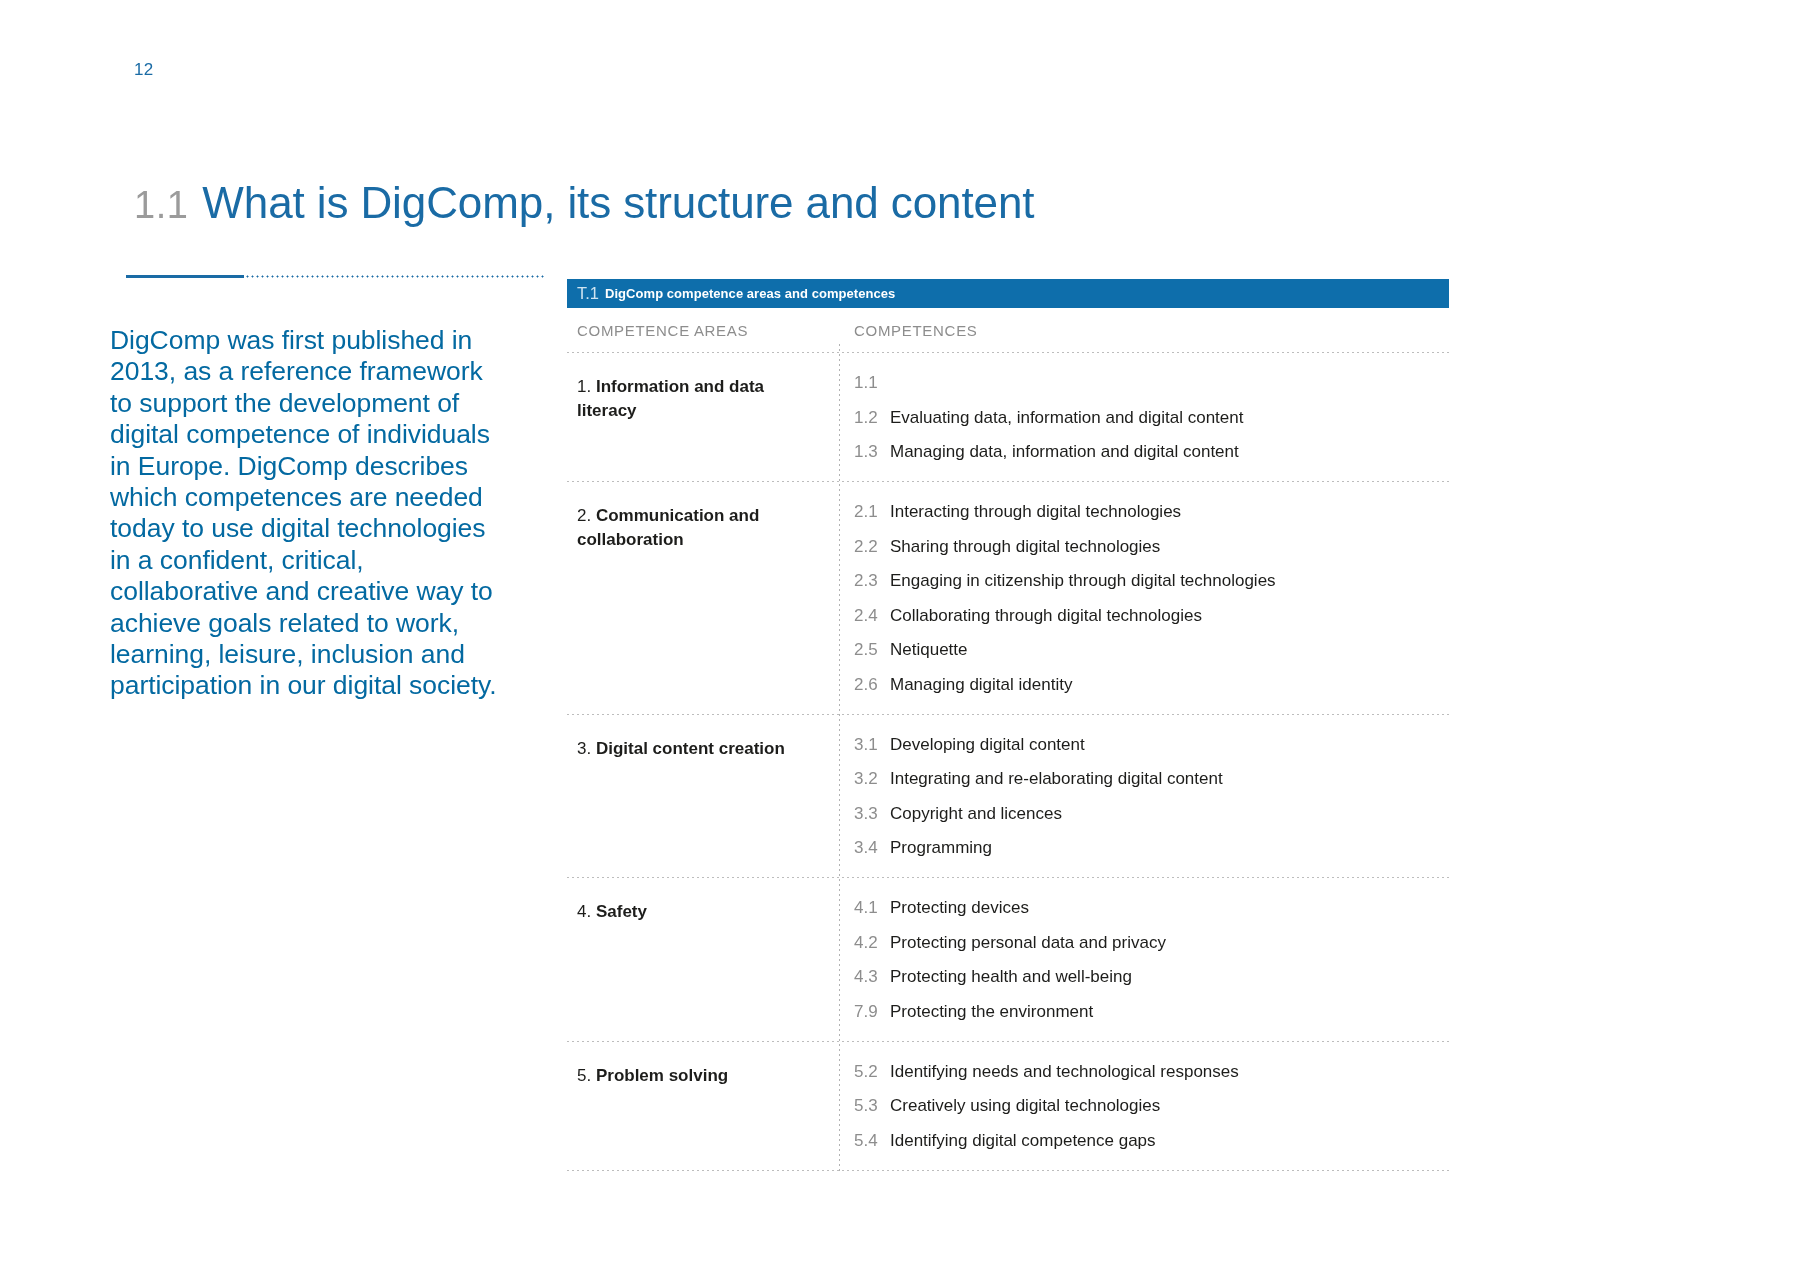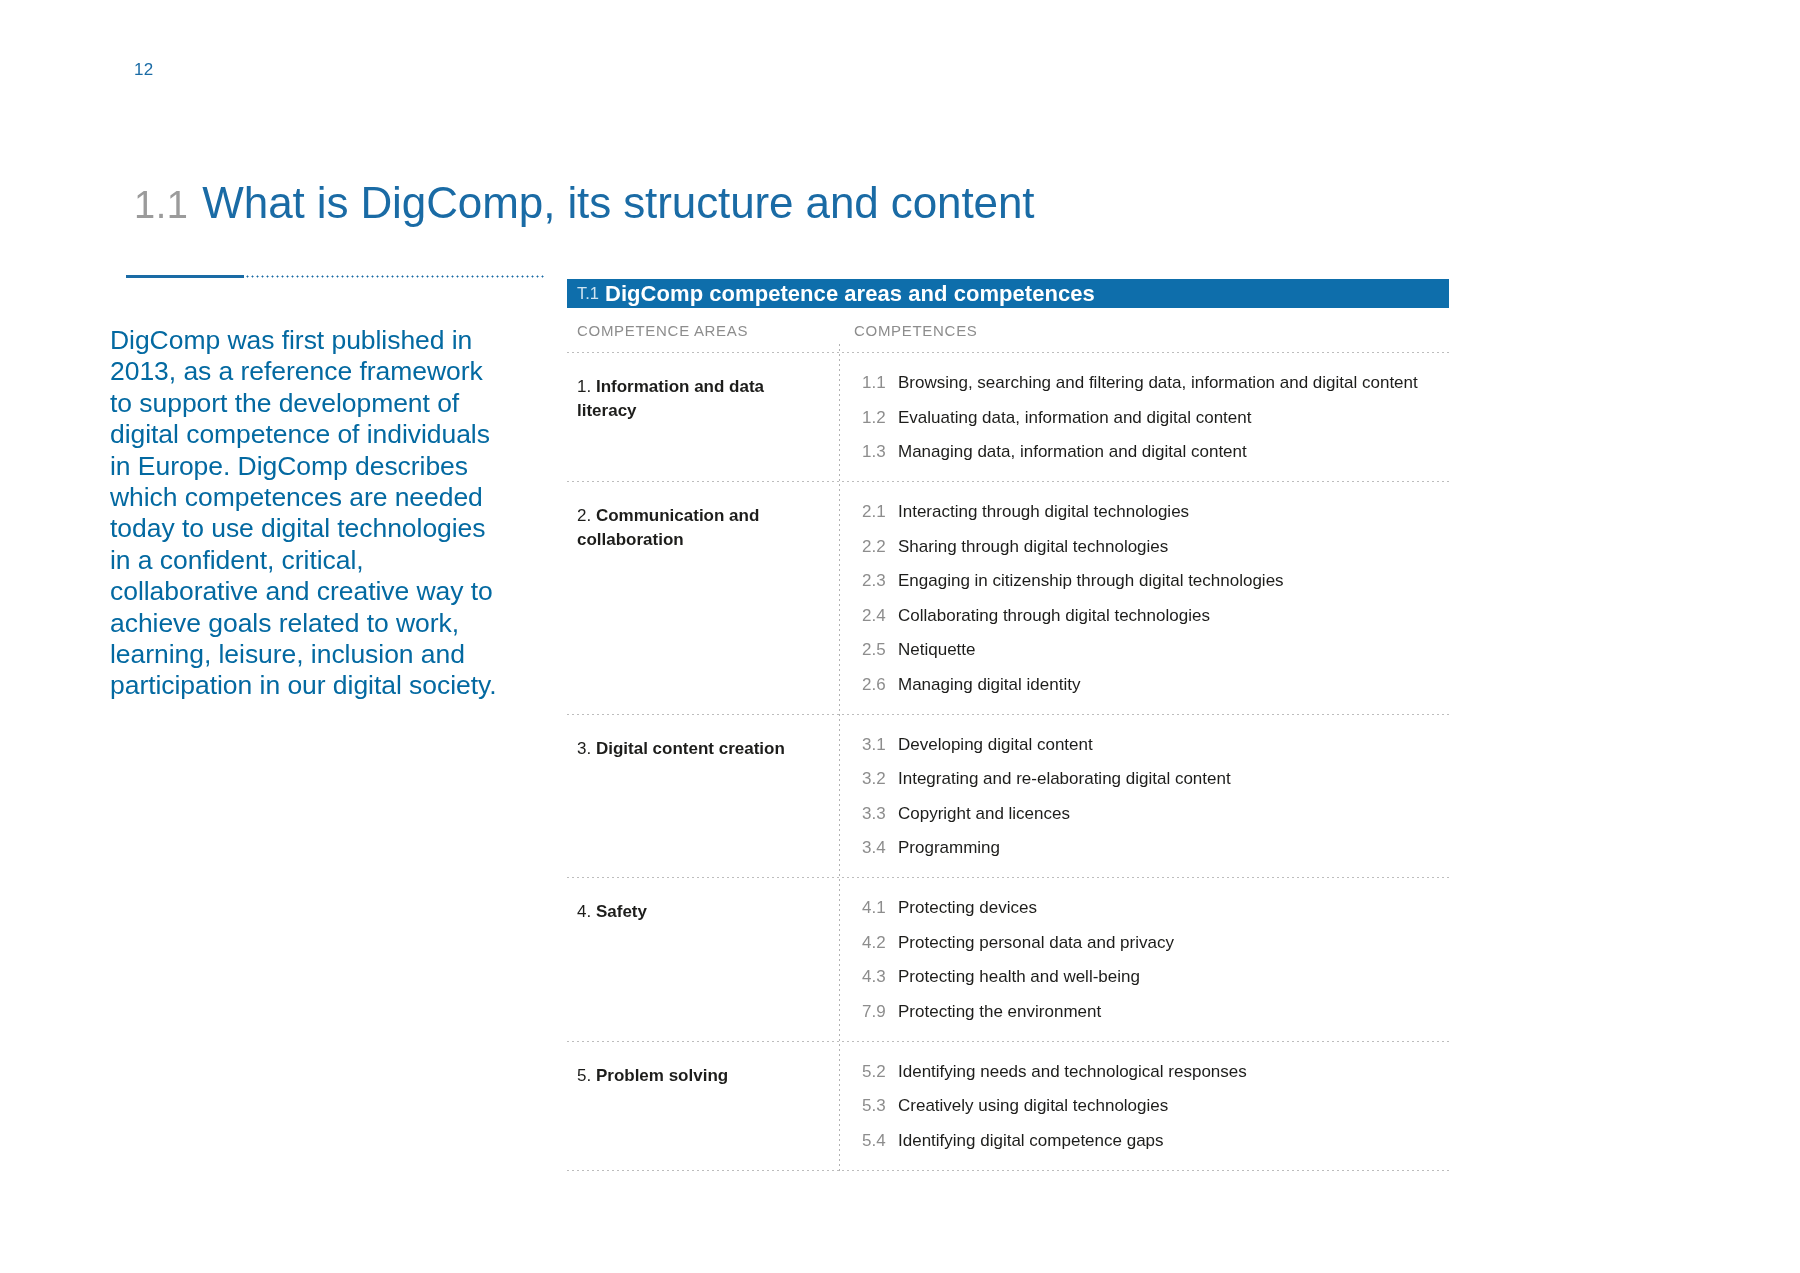--- a/index.html
+++ b/index.html
@@ -111,21 +111,21 @@
     box-sizing: border-box;
   }
   .table-title-num {
     color: #cfe4f1;
     font-size: 16.5px;
     font-weight: 400;
     margin-right: 6px;
   }
   .table-title-text {
     color: #ffffff;
-    font-size: 22px;
+    font-size: 13px;
     font-weight: 700;
     letter-spacing: 0.05px;
   }
 
   .col-head-row {
     display: flex;
     height: 44px;
     align-items: center;
     position: relative;
   }
@@ -164,21 +164,20 @@
     height: 1px;
     width: 100%;
     background-image: linear-gradient(to right, #bdbdbd 0 2px, rgba(0,0,0,0) 2px 5px);
     background-size: 5px 1px;
     background-repeat: repeat-x;
   }
 
   .area-row {
     display: flex;
     position: relative;
-    gap: 8px;
   }
   .area-cell {
     width: 272px;
     flex: 0 0 272px;
     box-sizing: border-box;
     padding: 22px 18px 20px 10px;
   }
   .area-label {
     font-size: 17px;
     line-height: 24px;
@@ -255,21 +254,20 @@
       <div class="area-row">
         <div class="area-cell">
           <div class="area-label">
             <span class="area-num">1.</span>
             <span class="area-name">Information and data literacy</span>
           </div>
         </div>
         <div class="comp-cell">
           <div class="comp-item">
             <span class="comp-num">1.1</span>
-            <span class="comp-text">Browsing, searching and filtering data, information and digital content</span>
           </div>
           <div class="comp-item">
             <span class="comp-num">1.2</span>
             <span class="comp-text">Evaluating data, information and digital content</span>
           </div>
           <div class="comp-item">
             <span class="comp-num">1.3</span>
             <span class="comp-text">Managing data, information and digital content</span>
           </div>
         </div>

